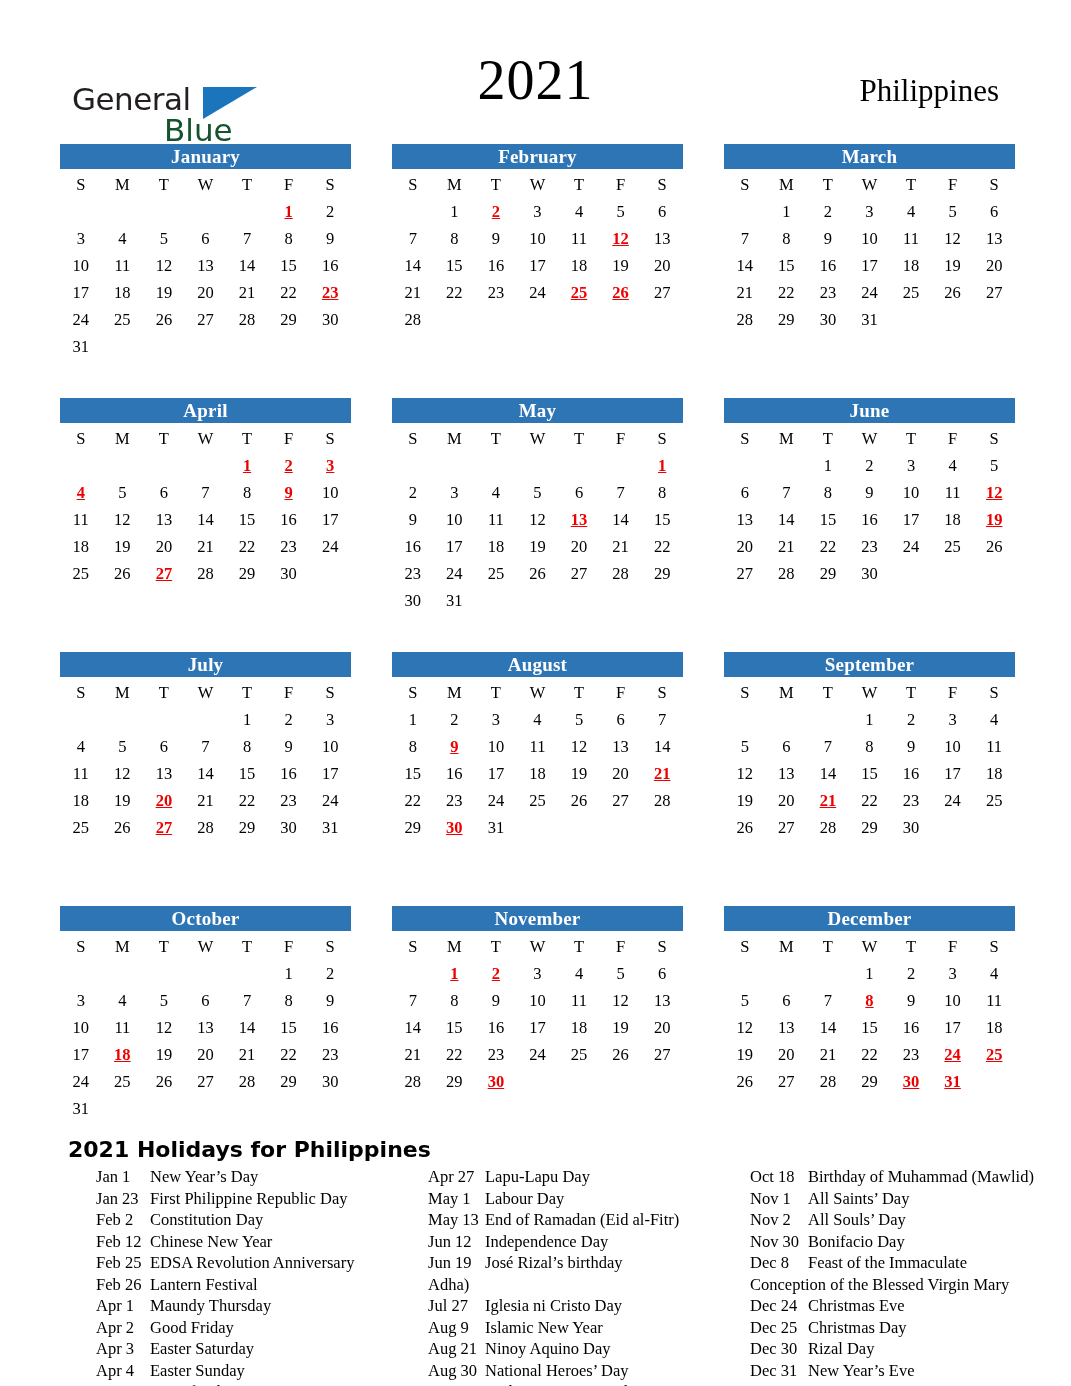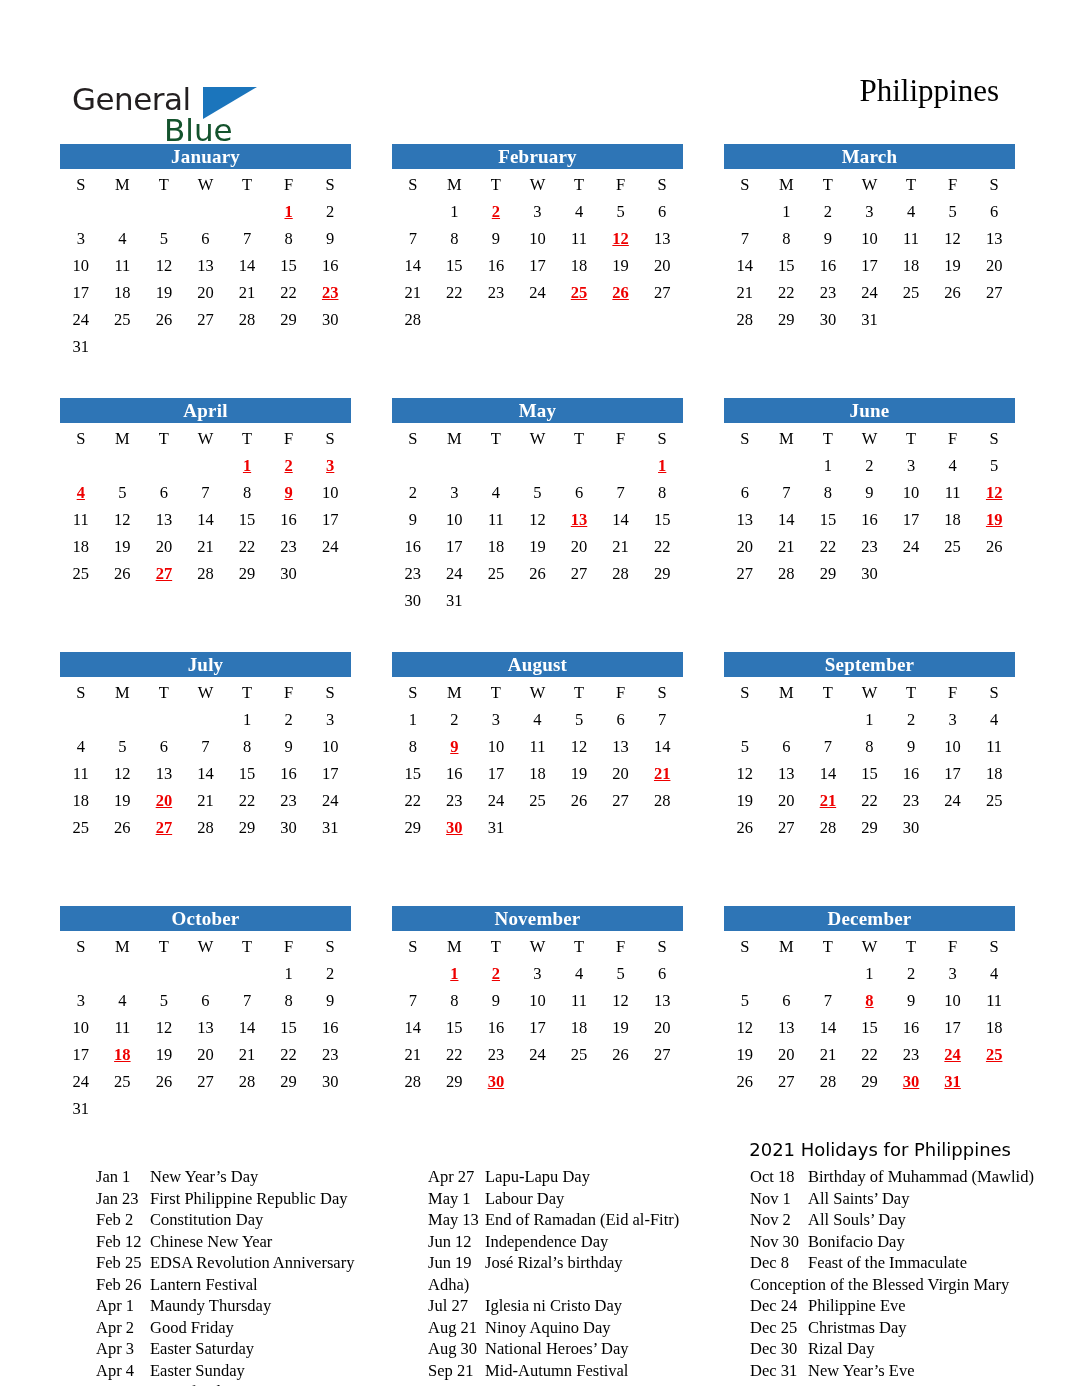--- a/index.html
+++ b/index.html
@@ -132,26 +132,25 @@
   }
 
   
   .holidays-section {
     width: 951px;
     margin: 0 auto;
     padding-top: 20px;
   }
   .holidays-heading {
     font-family: "DejaVu Sans", sans-serif;
-    font-weight: normal;
-    font-size: 18px;
+    font-weight: bold;
+    font-size: 22px;
     line-height: 22px;
     padding-left: 8px;
     padding-bottom: 5px;
-    text-align: right;
   }
   .holidays-cols {
     display: grid;
     grid-template-columns: 320px 310px 321px;
     column-gap: 12px;
     margin-left: 28px;
   }
   .holiday-row {
     display: flex;
     font-family: "Liberation Serif", serif;
@@ -174,20 +173,21 @@
 </style>
 </head>
 <body>
 
 <div class="page-header">
   <div class="logo">
     <span class="logo-line1">General</span>
     <span class="logo-tri"></span>
     <span class="logo-line2">Blue</span>
   </div>
+  <div class="year-title">2021</div>
   <div class="country-title">Philippines</div>
 </div>
 
 <div class="months-grid">
     <div class="month-cell">
       <div class="month-name">January</div>
       <table class="month-table">
         <thead>
           <tr>
             <th>S</th>
@@ -1041,20 +1041,24 @@
           <span class="holiday-name">José Rizal’s birthday</span>
         </div>
         <div class="holiday-row wrap">
           <span class="holiday-name" style="padding-left: 8px;">Adha)</span>
         </div>
         <div class="holiday-row">
           <span class="holiday-date">Jul 27</span>
           <span class="holiday-name">Iglesia ni Cristo Day</span>
         </div>
         <div class="holiday-row">
+          <span class="holiday-date">Aug 9</span>
+          <span class="holiday-name">Islamic New Year</span>
+        </div>
+        <div class="holiday-row">
           <span class="holiday-date">Aug 21</span>
           <span class="holiday-name">Ninoy Aquino Day</span>
         </div>
         <div class="holiday-row">
           <span class="holiday-date">Aug 30</span>
           <span class="holiday-name">National Heroes’ Day</span>
         </div>
         <div class="holiday-row">
           <span class="holiday-date">Sep 21</span>
           <span class="holiday-name">Mid-Autumn Festival</span>
@@ -1079,21 +1083,21 @@
         </div>
         <div class="holiday-row">
           <span class="holiday-date">Dec 8</span>
           <span class="holiday-name">Feast of the Immaculate</span>
         </div>
         <div class="holiday-row wrap">
           <span class="holiday-name" style="padding-left: 8px;">Conception of the Blessed Virgin Mary</span>
         </div>
         <div class="holiday-row">
           <span class="holiday-date">Dec 24</span>
-          <span class="holiday-name">Philippine Eve</span>
+          <span class="holiday-name">Christmas Eve</span>
         </div>
         <div class="holiday-row">
           <span class="holiday-date">Dec 25</span>
           <span class="holiday-name">Christmas Day</span>
         </div>
         <div class="holiday-row">
           <span class="holiday-date">Dec 30</span>
           <span class="holiday-name">Rizal Day</span>
         </div>
         <div class="holiday-row">

